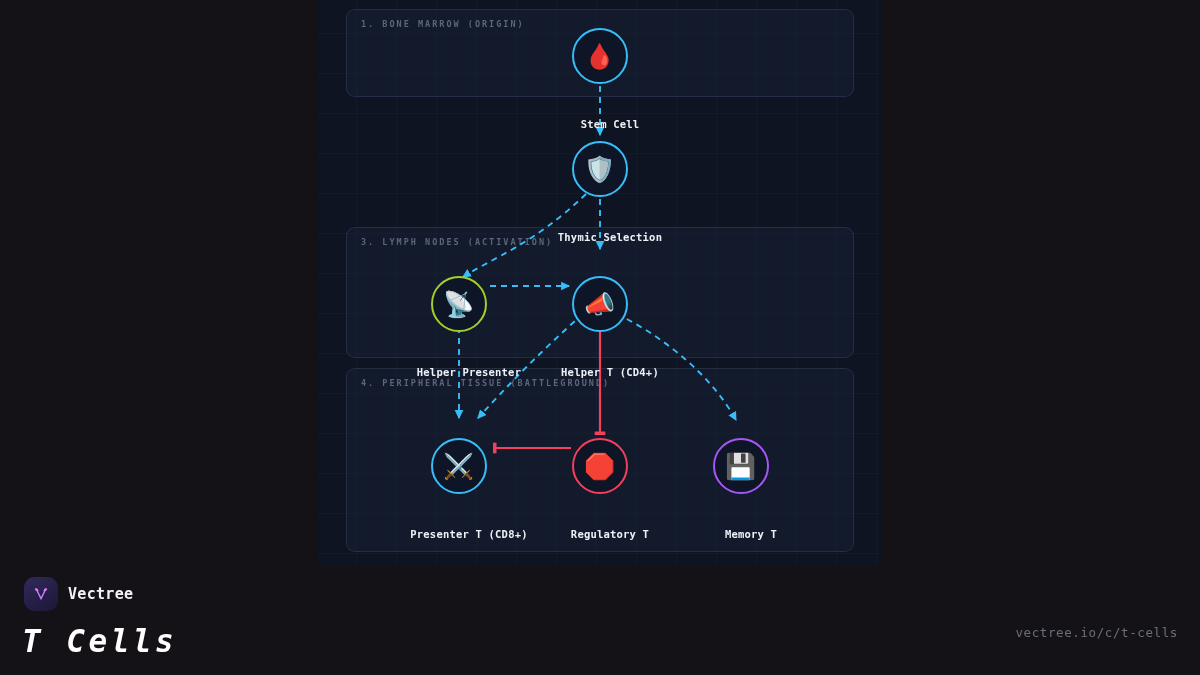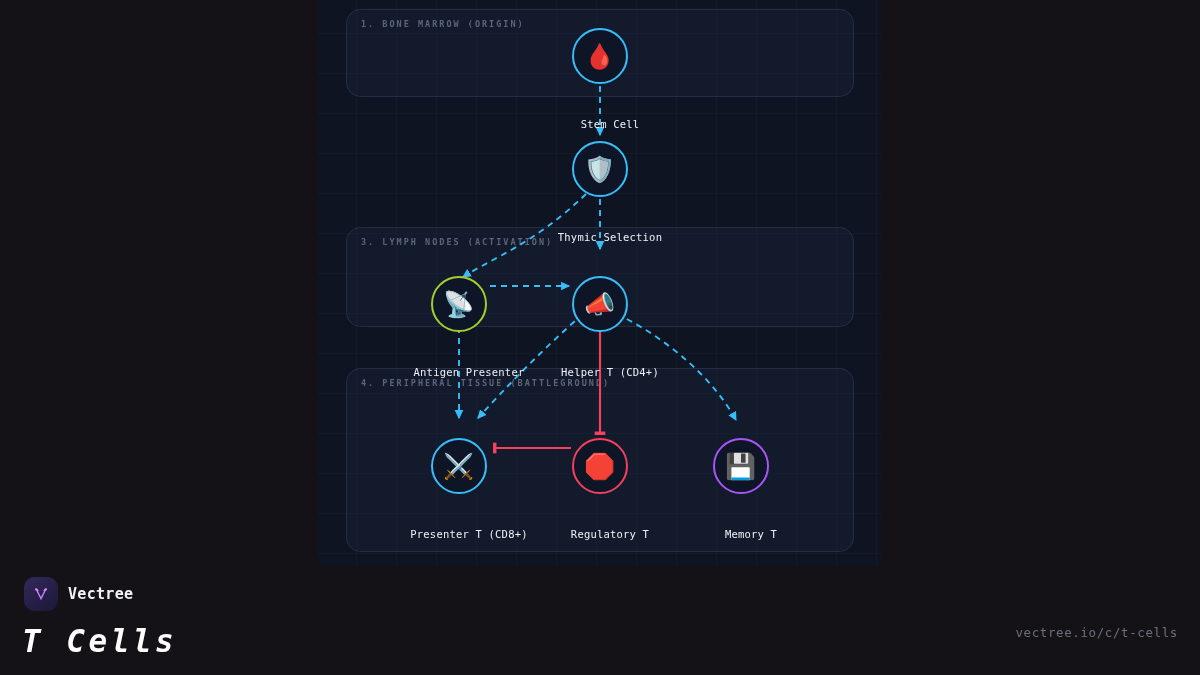--- a/index.html
+++ b/index.html
@@ -24,35 +24,35 @@
     background-position: -2px -7px;
     overflow: hidden;
   }
 
   
   .lane {
     position: absolute;
     left: 28px;
     width: 508px;
     border: 1px solid rgba(120,150,195,0.17);
-    border-radius: 15px;
+    border-radius: 9px;
     background: rgba(30,44,68,0.30);
   }
   .lane-label {
     position: absolute;
     left: 14px; top: 9px;
     font-size: 8.5px;
     letter-spacing: 2.0px;
     color: #5b6679;
     font-weight: 700;
     white-space: nowrap;
   }
   #lane0 { top: 9px;   height: 88px; }
   #lane1 { top: 113px; height: 99px; }
-  #lane2 { top: 227px; height: 100px; }
+  #lane2 { top: 227px; height: 131px; }
   #lane3 { top: 368px; height: 184px; }
 
   
   #edges {
     position: absolute; left: 0; top: 0;
     width: 563px; height: 566px;
     pointer-events: none;
   }
 
   
@@ -71,21 +71,21 @@
 
   .node-emoji {
     font-size: 25px; line-height: 1;
     display: block;
   }
   .node-label {
     position: absolute;
     top: 62px; left: 50%;
     transform: translateX(-50%);
     font-size: 10.5px;
-    font-weight: 400;
+    font-weight: 700;
     color: #eef2f7;
     white-space: nowrap;
     letter-spacing: 0.2px;
     padding-left: 20px;
   }
   .node-wrap { position: absolute; width: 0; height: 0; }
 
   
   #footer { position: absolute; left: 0; top: 566px; width: 1200px; height: 109px; }
   #brand { position: absolute; left: 24px; top: 11px; display: flex; align-items: center; gap: 10px; }
@@ -160,21 +160,21 @@
       <div class="node">
         <span class="node-emoji">🛡️</span>
       </div>
       <div class="node-label">Thymic Selection</div>
     </div>
 
     <div class="node-wrap" style="left:141px; top:304px;">
       <div class="node green">
         <span class="node-emoji">📡</span>
       </div>
-      <div class="node-label">Antigen Presenter</div>
+      <div class="node-label">Helper Presenter</div>
     </div>
 
     <div class="node-wrap" style="left:282px; top:304px;">
       <div class="node">
         <span class="node-emoji">📣</span>
       </div>
       <div class="node-label">Helper T (CD4+)</div>
     </div>
 
     <div class="node-wrap" style="left:141px; top:466px;">

